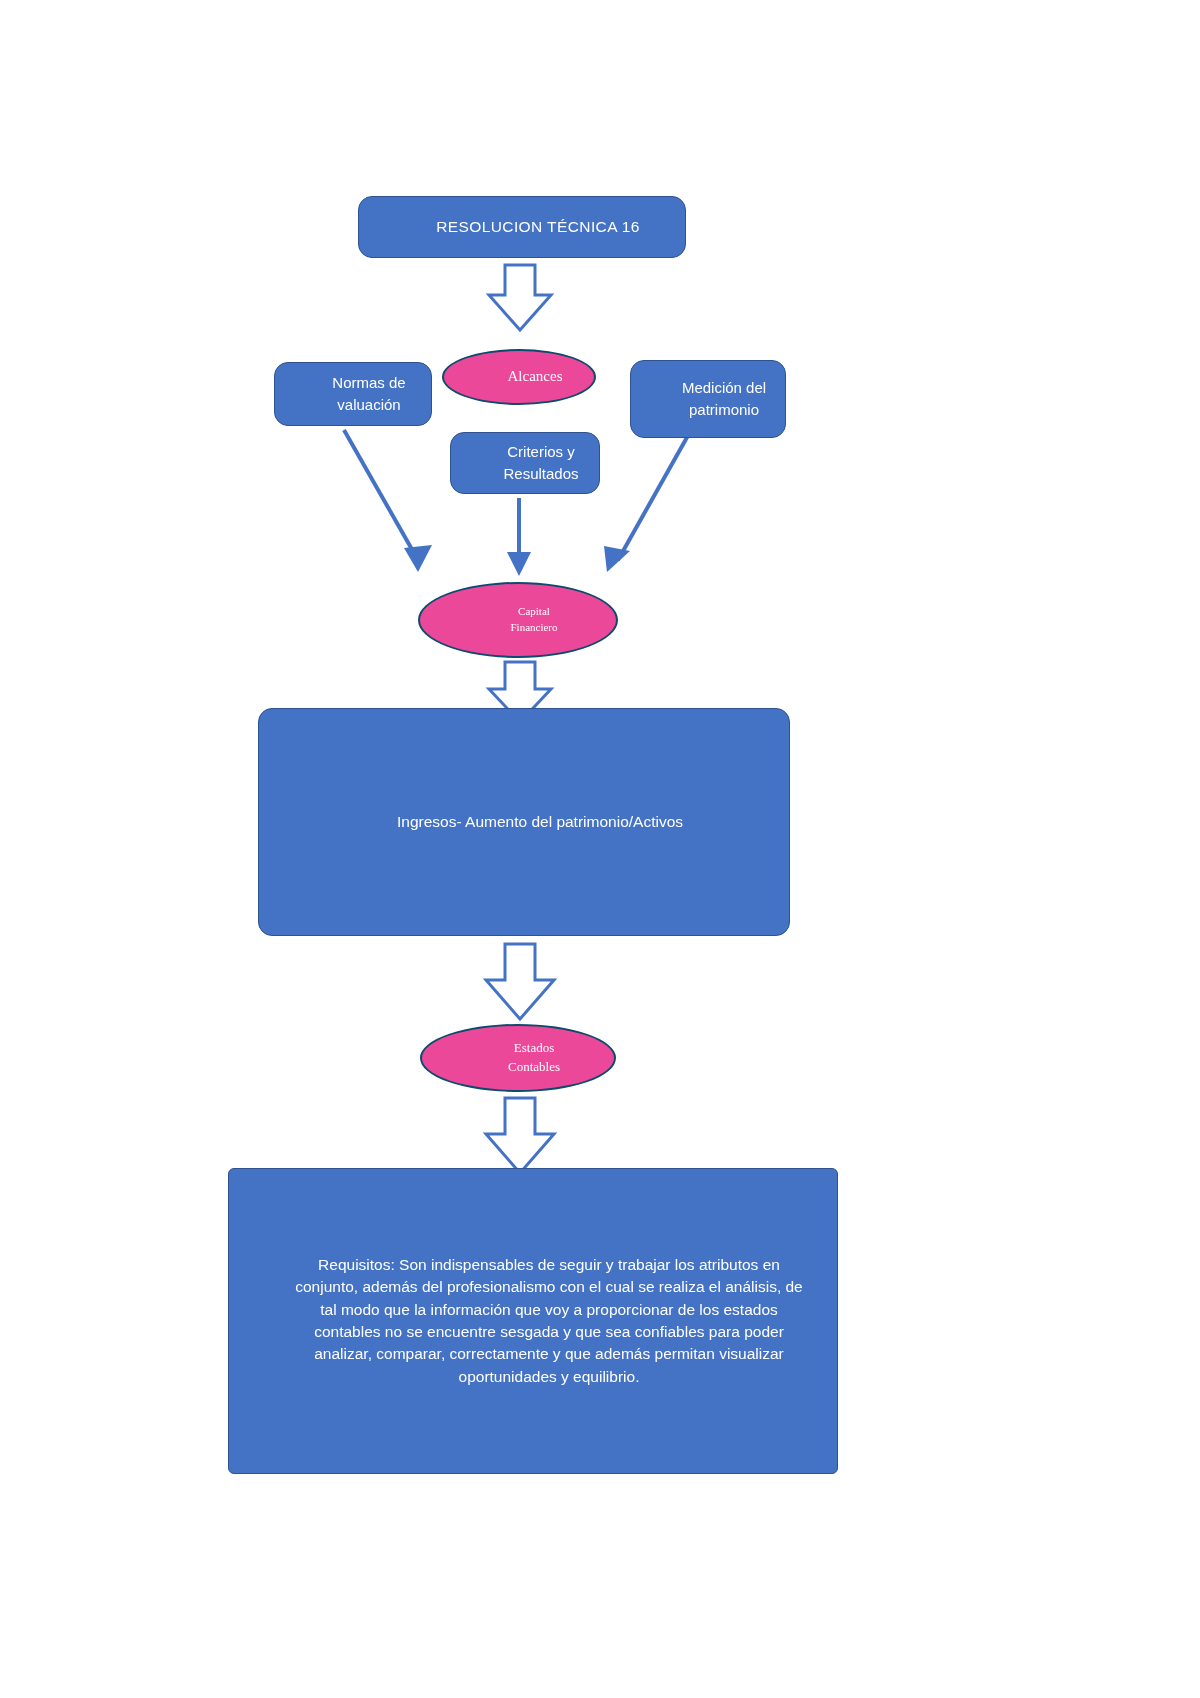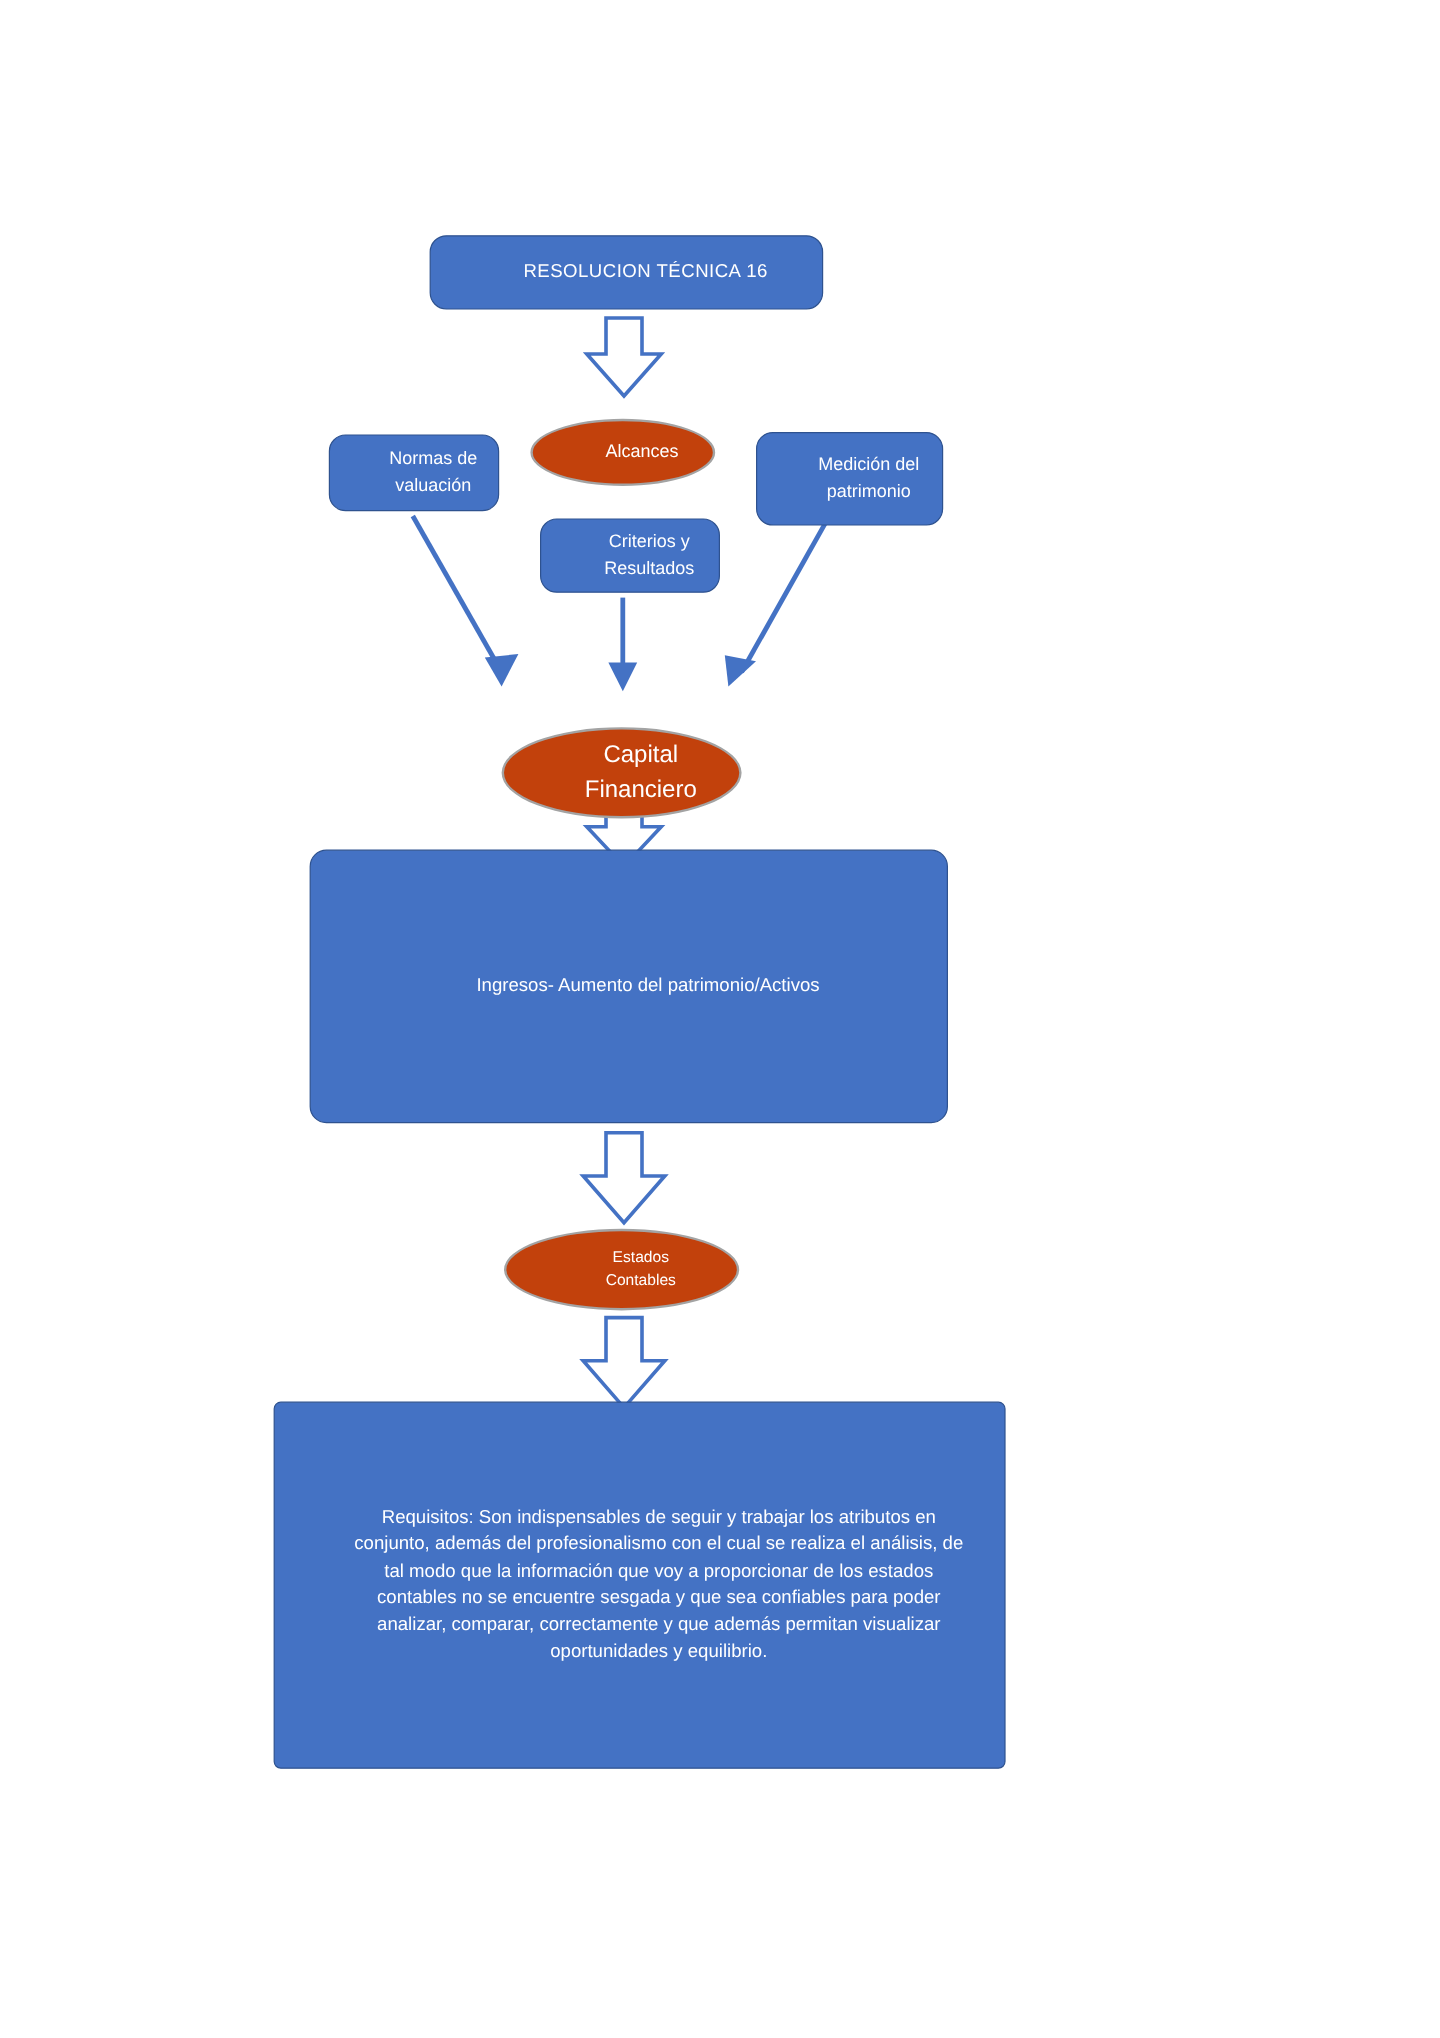--- a/index.html
+++ b/index.html
@@ -16,37 +16,38 @@
     color:#ffffff;
     box-sizing:border-box;
     padding-left:32px;
   }
   .rounded-box{
     background:#4472C4;
     border:1px solid #2E528F;
     border-radius:14px;
   }
   .ellipse{
-    background:#c2410c;
-    border:2px solid #a3a3a3;
+    background:#ec4899;
+    border:2px solid #0c4a6e;
     border-radius:50%;
+    font-family:Liberation Serif, serif;
   }
   .node .txt{
     display:block;
     line-height:1.45;
     padding:0 10px;
     white-space:pre-line;
   }
   
   #n-title{left:358px;top:196px;width:328px;height:62px;font-size:15.5px;letter-spacing:.4px;}
-  #n-normas{left:274px;top:362px;width:142px;height:64px;font-size:15px;}
+  #n-normas{left:274px;top:362px;width:158px;height:64px;font-size:15px;}
   #n-alcances{left:442px;top:349px;width:154px;height:56px;font-size:15px;}
   #n-medicion{left:630px;top:360px;width:156px;height:78px;font-size:15px;}
   #n-criterios{left:450px;top:432px;width:150px;height:62px;font-size:15px;}
-  #n-capital{left:418px;top:606px;width:200px;height:76px;font-size:20px;}
+  #n-capital{left:418px;top:582px;width:200px;height:76px;font-size:11px;}
   #n-ingresos{left:258px;top:708px;width:532px;height:228px;font-size:15.5px;}
   #n-ingresos .txt{padding:0 34px;}
   #n-estados{left:420px;top:1024px;width:196px;height:68px;font-size:13px;}
   #n-requisitos{left:228px;top:1168px;width:610px;height:306px;font-size:15.5px;border-radius:6px;}
   #n-requisitos .txt{padding:0 32px;}
   .p{margin:0 0 18px 0;}
   .p:last-child{margin-bottom:0;}
 </style>
 </head>
 <body>

